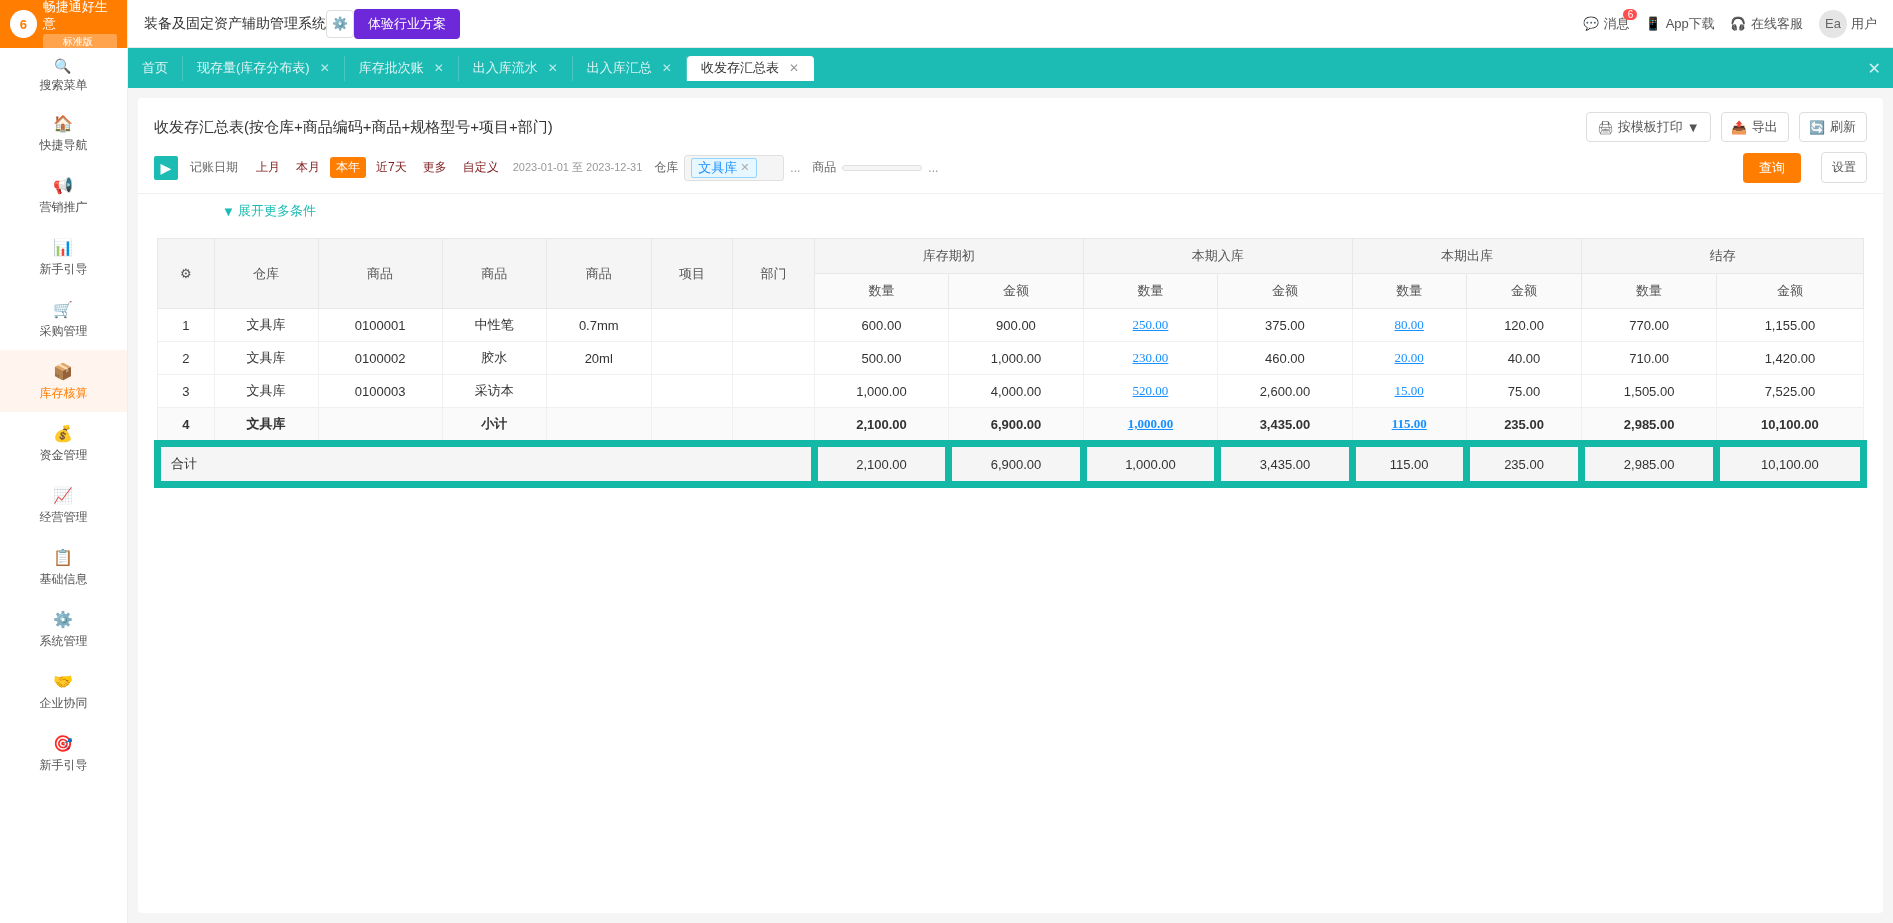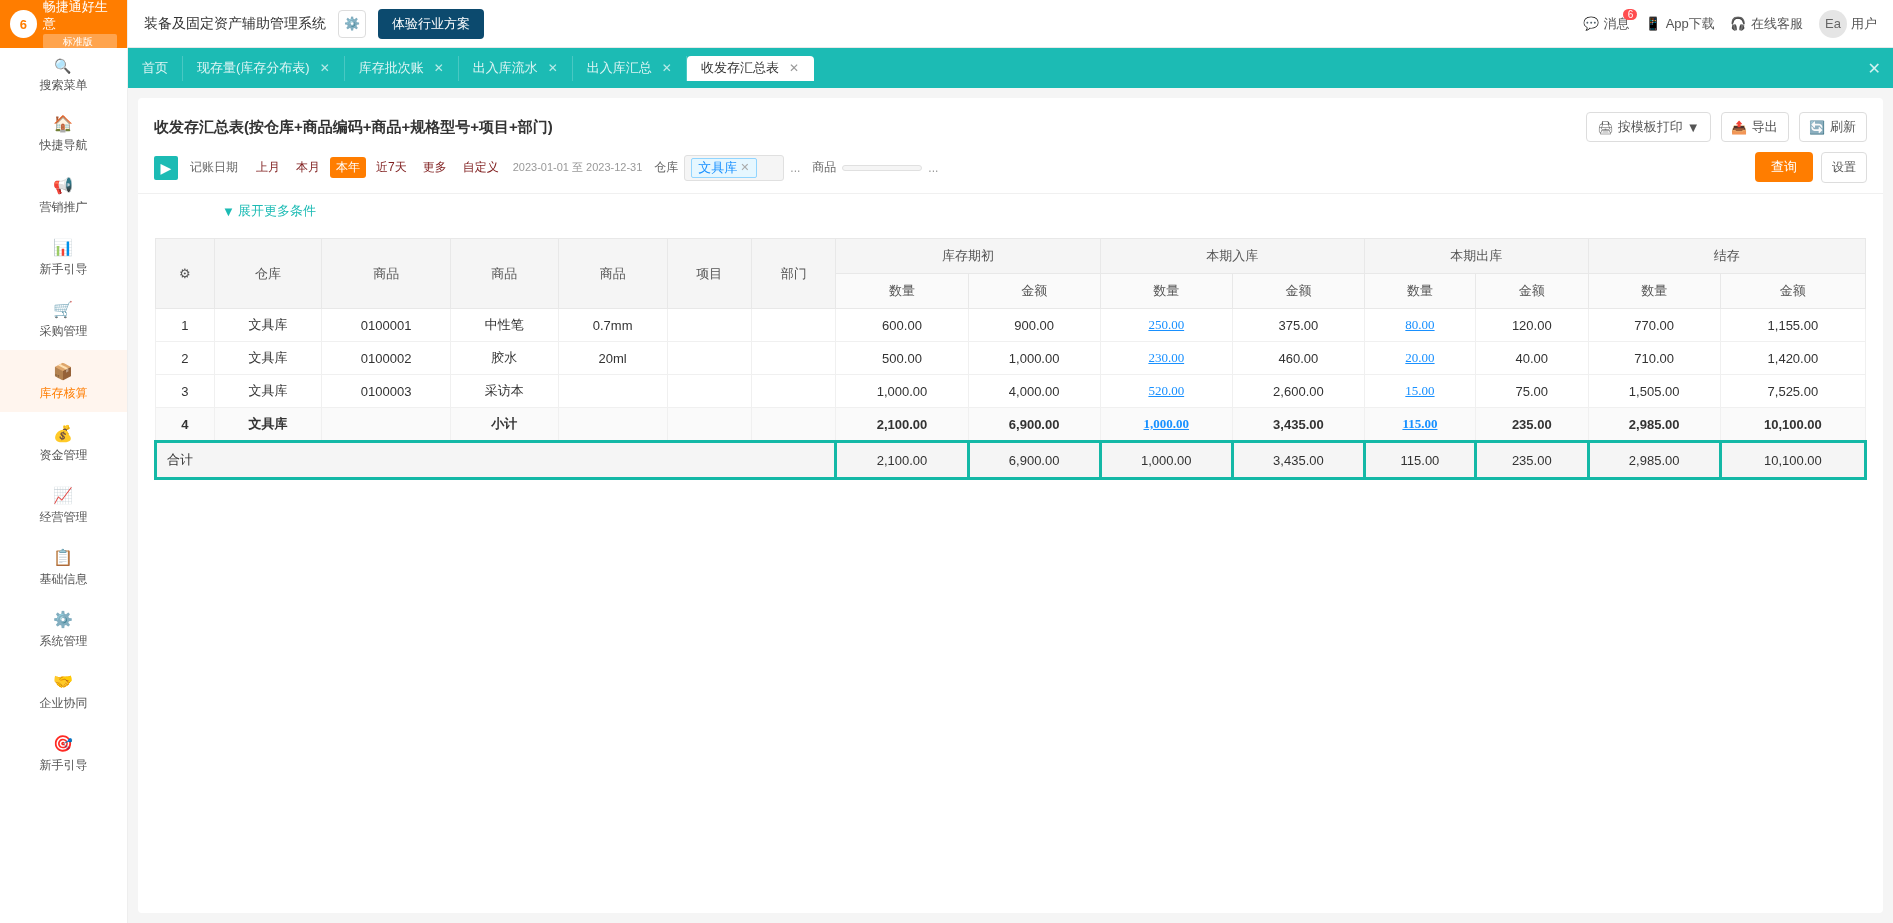--- a/index.html
+++ b/index.html
@@ -16,44 +16,44 @@
     .sidebar-item .icon { font-size: 16px; margin-bottom: 4px; }
     .sidebar-item .label { font-size: 12px; }
     .sidebar-search { display: flex; flex-direction: column; align-items: center; padding: 10px 0 8px; cursor: pointer; color: #555; }
     .sidebar-search .icon { font-size: 14px; margin-bottom: 3px; }
     .sidebar-search .label { font-size: 12px; }
 
     
     #main { flex: 1; display: flex; flex-direction: column; overflow: hidden; }
 
     
-    #topbar { height: 48px; background: #fff; display: flex; align-items: center; padding: 0 16px; border-bottom: 1px solid #e8e8e8; gap: 12px; }
+    #topbar { height: 48px; background: #fff; display: flex; align-items: center; padding: 0 16px; border-bottom: 1px solid #e8e8e8; gap: 0; }
     #topbar .settings-btn { width: 28px; height: 28px; border: 1px solid #ddd; border-radius: 4px; display: flex; align-items: center; justify-content: center; cursor: pointer; color: #666; }
-    #topbar .experience-btn { background: #0c4a6e; color: #fff; border: none; border-radius: 4px; padding: 6px 14px; cursor: pointer; font-size: 13px; }
+    #topbar .experience-btn { background: #6d28d9; color: #fff; border: none; border-radius: 4px; padding: 6px 14px; cursor: pointer; font-size: 13px; }
     #topbar .spacer { flex: 1; }
     .topbar-actions { display: flex; align-items: center; gap: 16px; }
     .topbar-action { display: flex; align-items: center; gap: 4px; color: #555; cursor: pointer; font-size: 13px; position: relative; }
     .badge { position: absolute; top: -6px; right: -8px; background: #ff4d4f; color: #fff; border-radius: 8px; font-size: 10px; padding: 0 4px; min-width: 14px; text-align: center; }
     .user-avatar { width: 28px; height: 28px; background: #e5e5e5; border-radius: 50%; display: flex; align-items: center; justify-content: center; font-size: 12px; color: #666; }
 
     
     #tabbar { height: 40px; background: #1cbbb4; display: flex; align-items: center; padding: 0 0 0 0; gap: 0; }
     .tab { display: flex; align-items: center; padding: 0 14px; height: 25px; cursor: pointer; color: rgba(255,255,255,0.85); font-size: 13px; gap: 6px; border-right: 1px solid rgba(255,255,255,0.2); }
     .tab.active { background: #fff; color: #333; border-radius: 4px 4px 0 0; }
     .tab .close-btn { color: rgba(255,255,255,0.7); font-size: 12px; margin-left: 4px; }
     .tab.active .close-btn { color: #999; }
     .tab-close-all { margin-left: auto; padding: 0 12px; color: rgba(255,255,255,0.8); cursor: pointer; font-size: 16px; }
 
     
     #content { flex: 1; overflow-y: auto; background: #f5f5f5; padding: 0; display: flex; flex-direction: column; }
     #content-inner { background: #fff; margin: 10px; border-radius: 4px; flex: 1; padding: 0 0 10px; }
 
     
     .page-header { padding: 14px 16px 0; display: flex; align-items: center; justify-content: space-between; }
-    .page-title { font-size: 15px; font-weight: 700; color: #333; }
+    .page-title { font-size: 15px; font-weight: 400; color: #333; }
     .header-actions { display: flex; align-items: center; gap: 10px; }
     .header-btn { display: flex; align-items: center; gap: 4px; padding: 5px 10px; border: 1px solid #ddd; border-radius: 4px; background: #fff; cursor: pointer; color: #555; font-size: 12px; }
 
     
     .filter-bar { padding: 10px 16px; display: flex; align-items: center; gap: 12px; border-bottom: 1px solid #f0f0f0; flex-wrap: wrap; }
     .filter-expand { width: 24px; height: 24px; background: #1cbbb4; color: #fff; border-radius: 2px; display: flex; align-items: center; justify-content: center; cursor: pointer; font-size: 14px; flex-shrink: 0; }
     .filter-label { color: #666; font-size: 12px; white-space: nowrap; }
     .date-btns { display: flex; gap: 4px; align-items: center; }
     .date-btn { padding: 2px 6px; border-radius: 3px; cursor: pointer; font-size: 12px; color: #7f1d1d; background: none; border: none; }
     .date-btn.active { background: #ff7d00; color: #fff; border-radius: 3px; }
@@ -71,21 +71,21 @@
     .settings-small-btn { background: #fff; color: #555; border: 1px solid #ddd; border-radius: 4px; padding: 6px 10px; cursor: pointer; font-size: 12px; }
 
     
     .table-container { padding: 10px 16px; overflow-x: auto; }
     table { width: 100%; border-collapse: collapse; font-size: 13px; }
     thead tr th { background: #f5f5f5; padding: 8px 10px; text-align: center; color: #555; font-weight: 500; border: 1px solid #e8e8e8; white-space: nowrap; }
     thead tr.sub-header th { background: #fafafa; }
     tbody tr td { padding: 7px 10px; text-align: center; color: #333; border: 1px solid #f0f0f0; white-space: nowrap; }
     tbody tr.subtotal td { font-weight: bold; background: #fafafa; }
     .underline { text-decoration: underline; color: #1890ff; cursor: pointer; font-family: Liberation Serif, serif; }
-    tfoot tr td { padding: 8px 10px; text-align: center; color: #333; border: 3px solid #14b8a6; background: #f5f5f5; font-weight: 500; white-space: nowrap; }
+    tfoot tr td { padding: 8px 10px; text-align: center; color: #333; border: 7px solid #14b8a6; background: #f5f5f5; font-weight: 500; white-space: nowrap; }
   </style>
 </head>
 <body>
 
 <div id="sidebar">
   <div id="sidebar-header">
     <div class="logo-icon">
       <span>6</span>
     </div>
     <div class="brand-text">
@@ -247,21 +247,21 @@
           </div>
           <span class="filter-more">...</span>
         </div>
 
         <div class="filter-field">
           <label>商品</label>
           <div class="tag-input" style="min-width:80px;"></div>
           <span class="filter-more">...</span>
         </div>
 
-        <div style="margin-left:auto; display:flex; gap:8px; align-items:flex-start;">
+        <div style="margin-left:auto; display:flex; gap:20px; align-items:center;">
           <button class="query-btn">查询</button>
           <button class="settings-small-btn">设置</button>
         </div>
       </div>
 
       <div style="padding:4px 16px 8px 48px;">
         <span class="filter-more-btn">
           <span>▼</span>
           <span>展开更多条件</span>
         </span>

